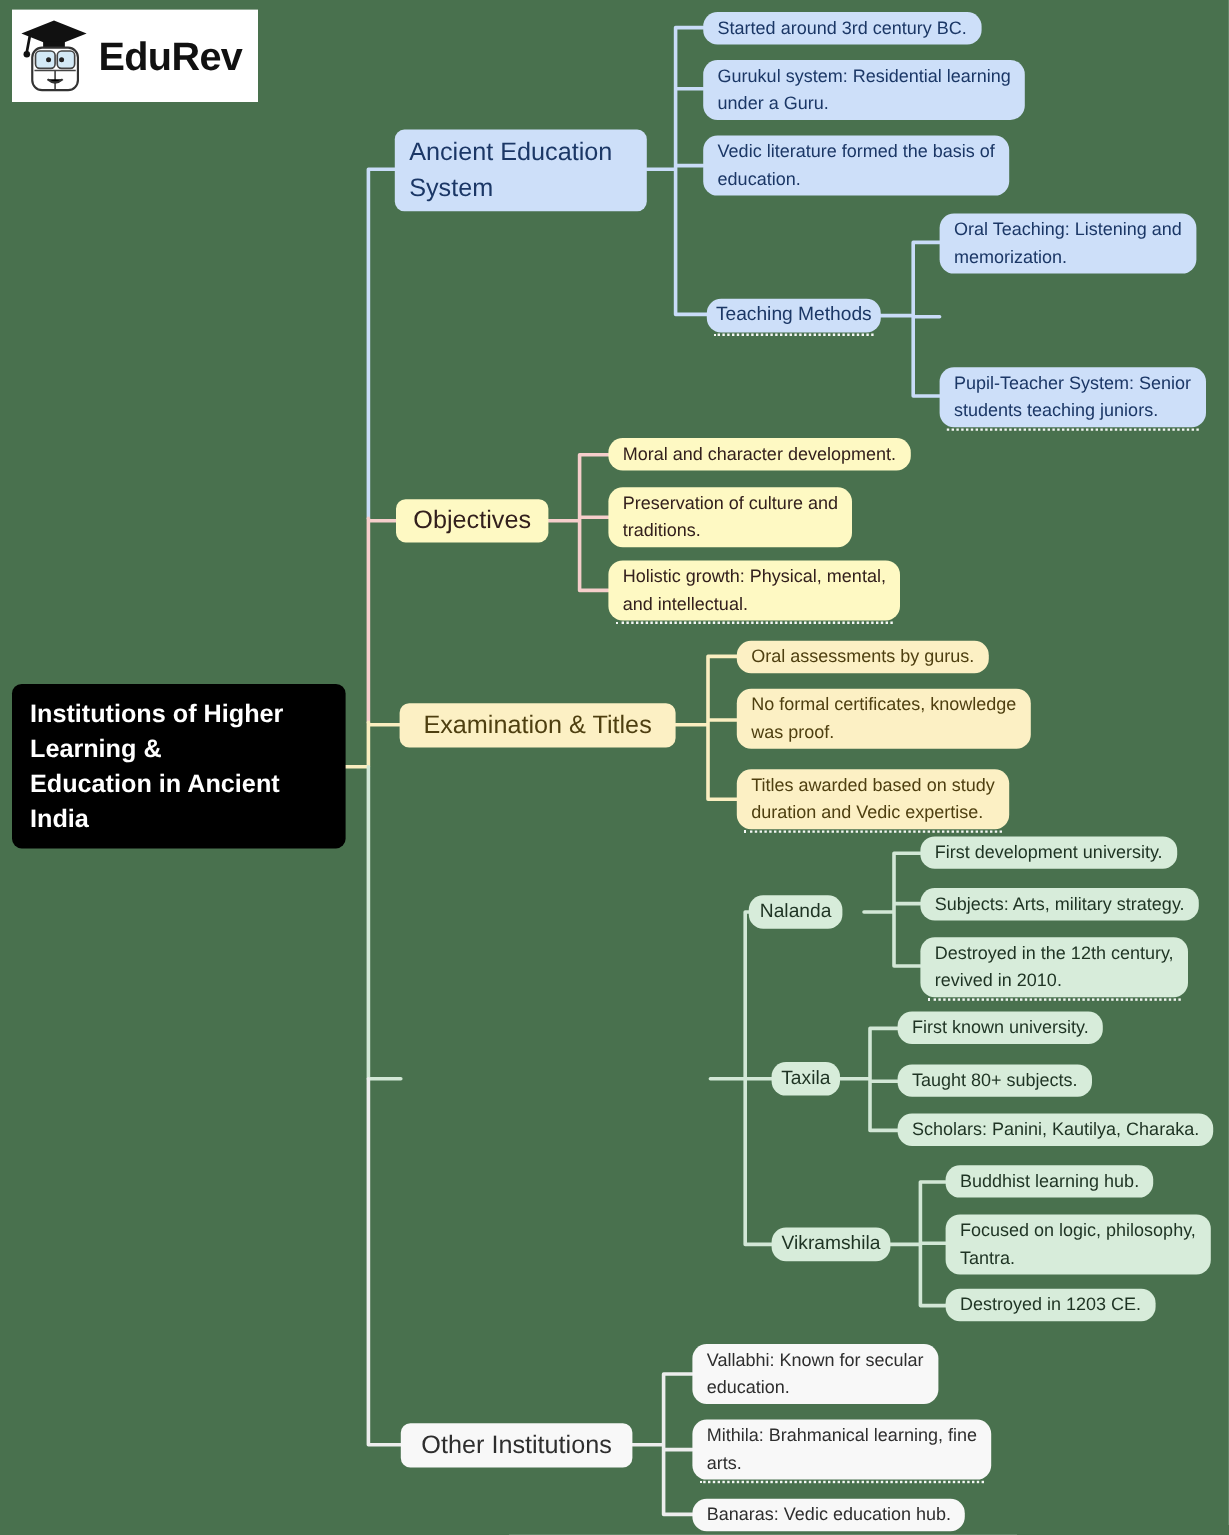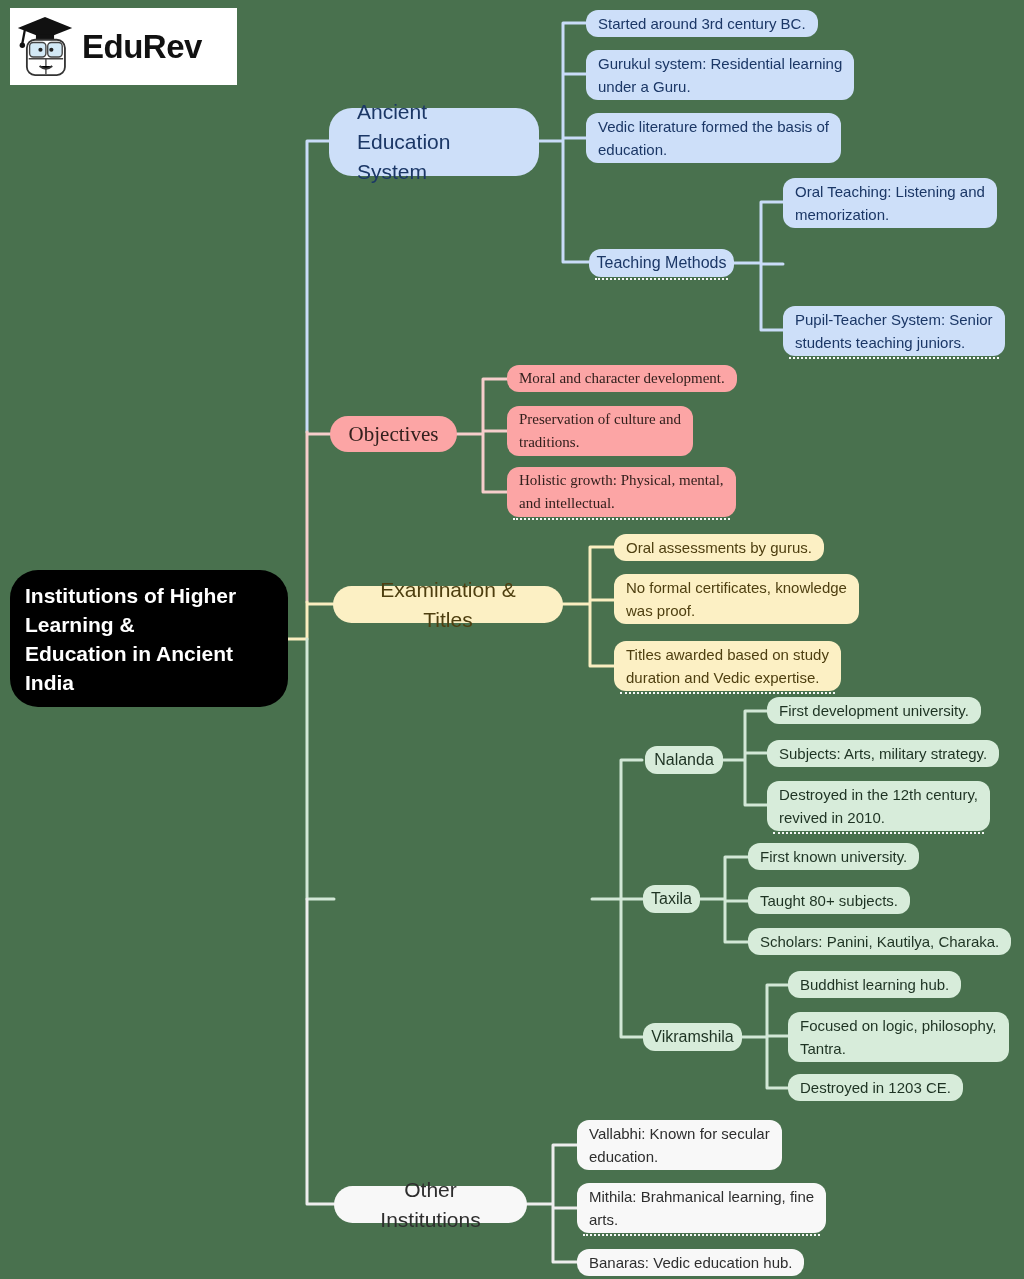--- a/index.html
+++ b/index.html
@@ -15,39 +15,39 @@
   }
   .leaf{
     padding:2px 12px;font-size:15px;line-height:23px;min-height:27px;
     border-radius:12px;
   }
   .sub{
     font-size:16px;line-height:24px;border-radius:12px;
     justify-content:center;text-align:center;padding:0 6px;
   }
   .big{
-    font-size:21px;line-height:30px;border-radius:23px;
-    justify-content:center;text-align:center;padding:0 28px;
+    font-size:21px;line-height:30px;border-radius:8px;
+    justify-content:center;text-align:center;padding:0 12px;
   }
   .big.left{justify-content:flex-start;text-align:left;}
   .root-node{
     background:#000;color:#fff;font-size:21px;font-weight:bold;
-    line-height:29px;border-radius:28px;padding:10px 15px;
+    line-height:29px;border-radius:8px;padding:10px 15px;
   }
   .b-blue{background:#cddff9;color:#1b3766;}
-  .b-pink{background:#fca5a5;color:#33201d;font-family:Liberation Serif, serif;}
+  .b-pink{background:#fef9c3;color:#33201d;}
   .b-yellow{background:#fcf0c4;color:#4e3f10;}
   .b-green{background:#d7ecda;color:#1e3323;}
   .b-gray{background:#f8f8f8;color:#2e2e2e;}
   .dotted::after{
     content:"";position:absolute;left:6px;right:6px;bottom:-3px;
     border-bottom:2px dotted rgba(255,255,255,.95);
   }
   .logo{
-    position:absolute;left:10px;top:8px;width:227px;height:77px;
+    position:absolute;left:10px;top:8px;width:205px;height:77px;
     background:#fff;display:flex;align-items:center;gap:8px;
     padding:0 6px;box-sizing:border-box;
   }
   .brand{font-size:33px;font-weight:bold;color:#111;letter-spacing:-0.5px;}
 </style>
 </head>
 <body>
 
 <div class="canvas">
 
@@ -115,21 +115,21 @@
   <div class="node leaf b-pink dotted" style="left:507px;top:467px">Holistic growth: Physical, mental,
 and intellectual.</div>
 
   <div class="node big b-yellow" style="left:333px;top:586px;width:230px;height:37px">Examination &amp; Titles</div>
   <div class="node leaf b-yellow" style="left:614px;top:534px">Oral assessments by gurus.</div>
   <div class="node leaf b-yellow" style="left:614px;top:574px">No formal certificates, knowledge
 was proof.</div>
   <div class="node leaf b-yellow dotted" style="left:614px;top:641px">Titles awarded based on study
 duration and Vedic expertise.</div>
 
-  <div class="node sub b-green" style="left:645px;top:746px;width:78px;height:28px">Nalanda</div>
+  <div class="node sub b-green" style="left:624px;top:746px;width:78px;height:28px">Nalanda</div>
   <div class="node leaf b-green" style="left:767px;top:697px">First development university.</div>
   <div class="node leaf b-green" style="left:767px;top:740px">Subjects: Arts, military strategy.</div>
   <div class="node leaf b-green dotted" style="left:767px;top:781px">Destroyed in the 12th century,
 revived in 2010.</div>
   <div class="node sub b-green" style="left:643px;top:885px;width:57px;height:28px">Taxila</div>
   <div class="node leaf b-green" style="left:748px;top:843px">First known university.</div>
   <div class="node leaf b-green" style="left:748px;top:887px">Taught 80+ subjects.</div>
   <div class="node leaf b-green" style="left:748px;top:928px">Scholars: Panini, Kautilya, Charaka.</div>
   <div class="node sub b-green" style="left:643px;top:1023px;width:99px;height:28px">Vikramshila</div>
   <div class="node leaf b-green" style="left:788px;top:971px">Buddhist learning hub.</div>

